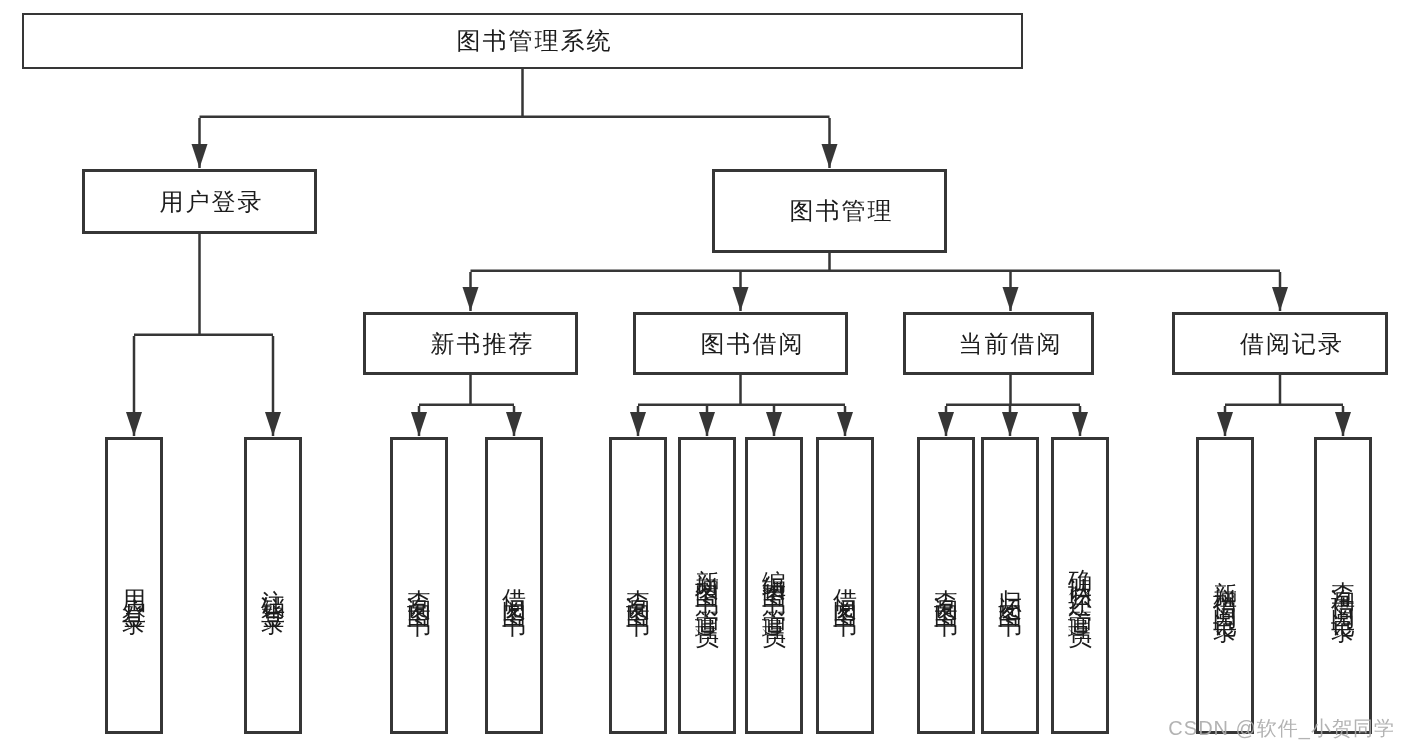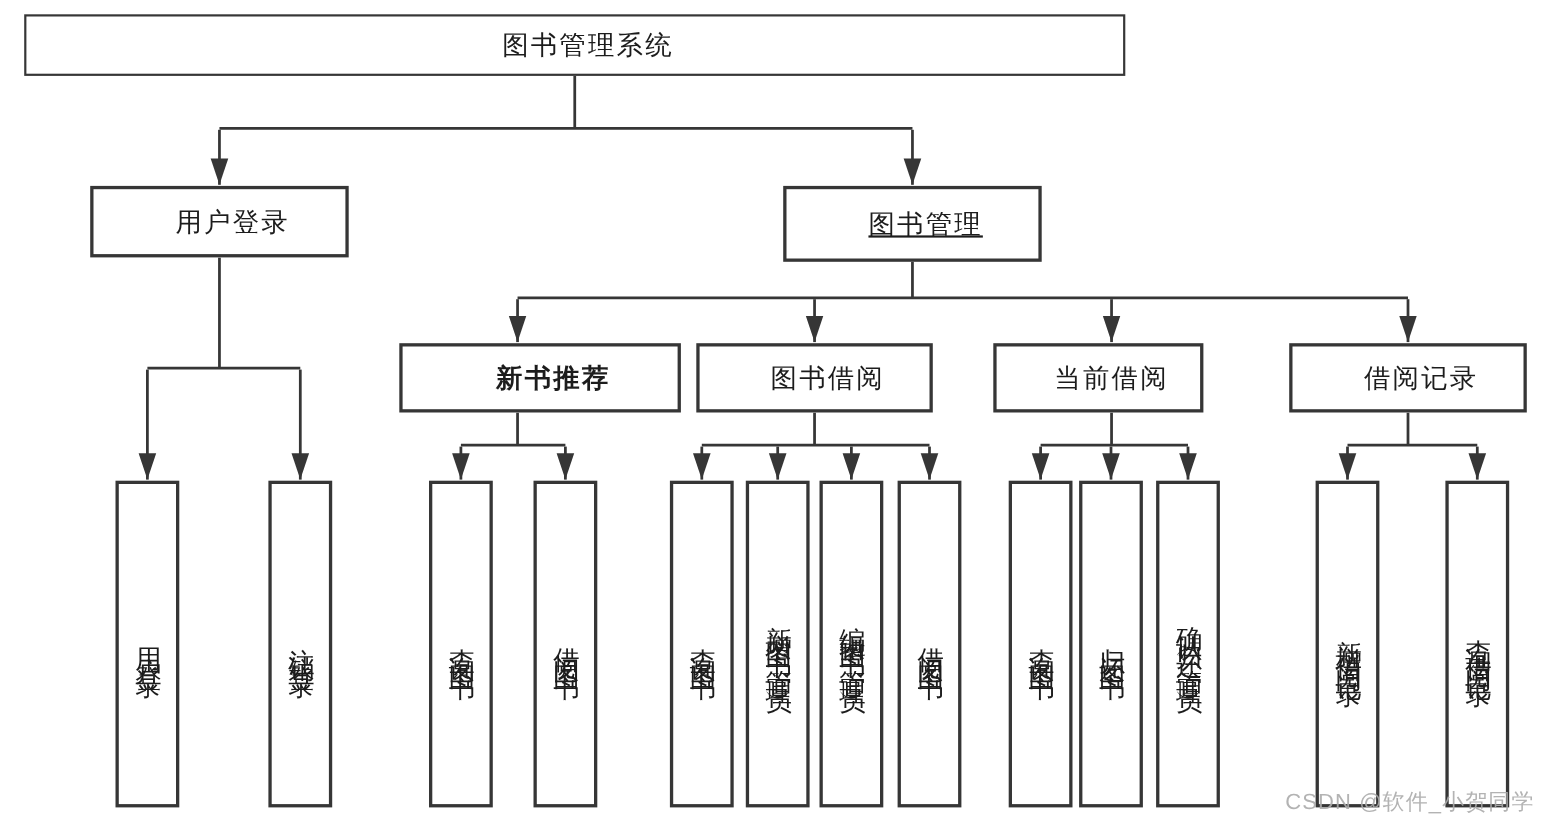--- a/index.html
+++ b/index.html
@@ -123,23 +123,23 @@
         <path d="M1280 375 V406 M1225 404.75 H1343"></path>
         <path d="M1225 406 V436" marker-end="url(#arw)"></path>
         <path d="M1343 406 V436" marker-end="url(#arw)"></path>
       </g>
     </g>
   </svg>
 
   <div class="box root h" style="left:22px; top:13px; width:1001px; height:56px;">图书管理系统</div>
 
   <div class="box h" style="left:82px; top:169px; width:235px; height:65px;">用户登录</div>
-  <div class="box h" style="left:712px; top:169px; width:235px; height:69px;text-decoration:underline;">图书管理</div>
+  <div class="box h" style="left:712px; top:169px; width:235px; height:84px;">图书管理</div>
 
-  <div class="box h" style="left:363px; top:312px; width:256px; height:63px;font-weight:bold;">新书推荐</div>
+  <div class="box h" style="left:363px; top:312px; width:215px; height:63px;">新书推荐</div>
   <div class="box h" style="left:633px; top:312px; width:215px; height:63px;">图书借阅</div>
   <div class="box h" style="left:903px; top:312px; width:191px; height:63px;">当前借阅</div>
   <div class="box h" style="left:1172px; top:312px; width:216px; height:63px;">借阅记录</div>
 
   <div class="box v" style="left:105px; top:437px; width:58px; height:297px;">
     <span>用户登录</span>
   </div>
   <div class="box v" style="left:244px; top:437px; width:58px; height:297px;">
     <span>注销登录</span>
   </div>

